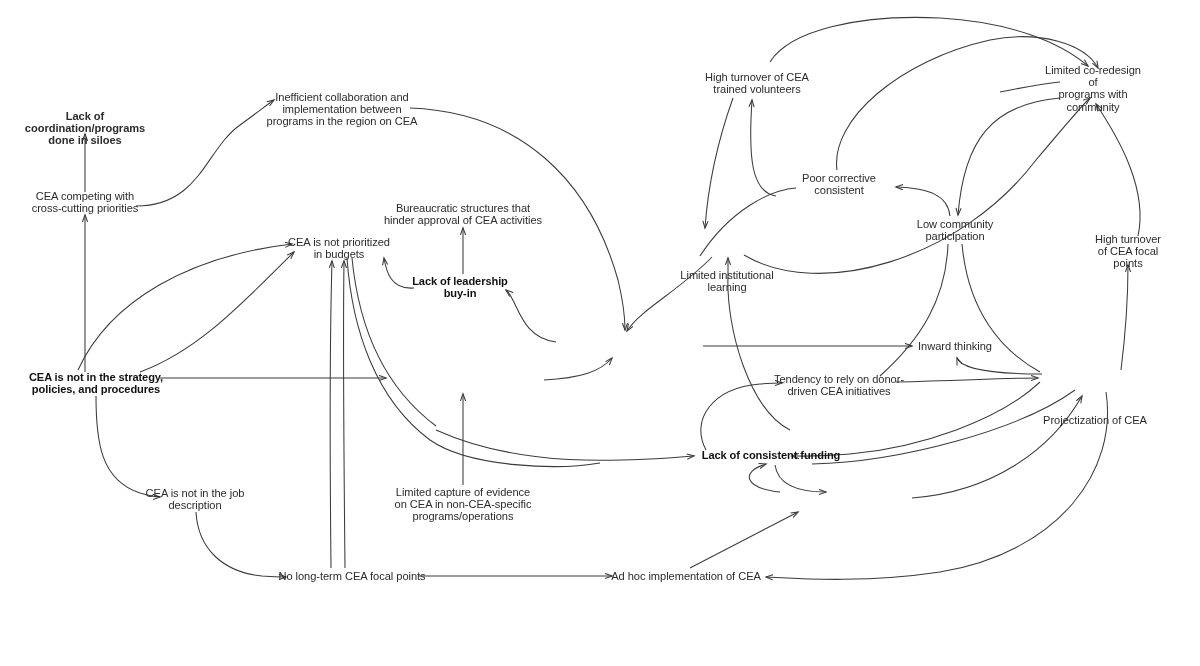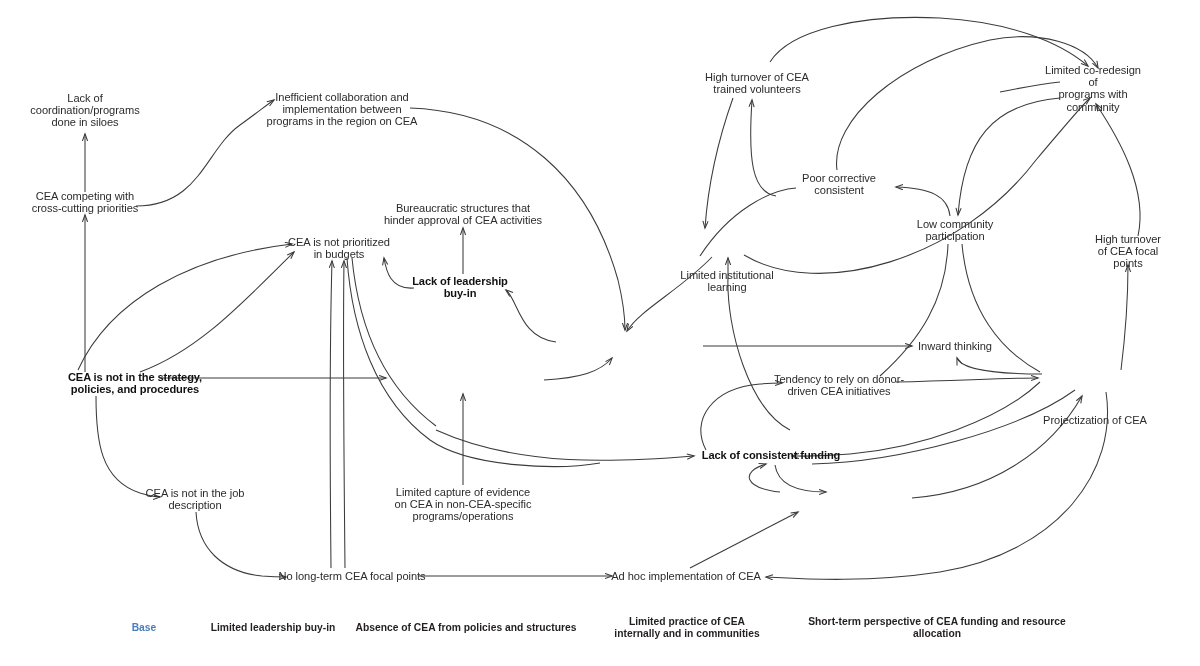--- a/index.html
+++ b/index.html
@@ -159,35 +159,35 @@
     <path d="M948,244 C946,300 920,340 880,376"></path>
     <path d="M962,244 C968,310 1000,350 1040,372"></path>
 
     <path d="M770,62 C790,30 860,14 940,18 C1010,22 1060,42 1088,66" marker-end="url(#arrow)"></path>
 
     <path d="M1000,92 C1020,88 1040,84 1060,82"></path>
 
     <path d="M700,256 C730,210 770,190 796,188"></path>
   </svg>
 
-  <div class="node" style="left:85px; top:110px;">Lack of
+  <div class="node" style="left:85px; top:128px;font-weight:bold;">Lack of
 coordination/programs
 done in siloes</div>
   <div class="node" style="left:85px; top:202px;">CEA competing with
 cross-cutting priorities</div>
   <div class="node" style="left:342px; top:109px;">Inefficient collaboration and
 implementation between
 programs in the region on CEA</div>
   <div class="node" style="left:339px; top:248px;">CEA is not prioritized
 in budgets</div>
   <div class="node" style="left:463px; top:214px;">Bureaucratic structures that
 hinder approval of CEA activities</div>
   <div class="node bold" style="left:460px; top:287px;">Lack of leadership
 buy-in</div>
-  <div class="node bold" style="left:96px; top:383px;margin-left:39px;">CEA is not in the strategy,
+  <div class="node bold" style="left:96px; top:383px;">CEA is not in the strategy,
 policies, and procedures</div>
   <div class="node" style="left:195px; top:499px;">CEA is not in the job
 description</div>
   <div class="node" style="left:463px; top:504px;">Limited capture of evidence
 on CEA in non-CEA-specific
 programs/operations</div>
   <div class="node" style="left:352px; top:576px;">No long-term CEA focal points</div>
   <div class="node" style="left:757px; top:83px;">High turnover of CEA
 trained volunteers</div>
   <div class="node" style="left:839px; top:184px;">Poor corrective
@@ -200,22 +200,14 @@
 programs with community</div>
   <div class="node" style="left:1128px; top:251px;">High turnover of CEA focal
 points</div>
   <div class="node" style="left:955px; top:346px;">Inward thinking</div>
   <div class="node" style="left:839px; top:385px;">Tendency to rely on donor-
 driven CEA initiatives</div>
   <div class="node" style="left:1095px; top:380px;margin-top:40px;">Projectization of CEA</div>
   <div class="node bold" style="left:771px; top:455px;">Lack of consistent funding</div>
   <div class="node" style="left:686px; top:576px;">Ad hoc implementation of CEA</div>
 
-  <div class="legend">
-    <div class="legend-item" style="left:144px; top:16px; color:#4a7ebb;">Base</div>
-    <div class="legend-item" style="left:273px; top:16px;">Limited leadership buy-in</div>
-    <div class="legend-item" style="left:466px; top:16px;">Absence of CEA from policies and structures</div>
-    <div class="legend-item" style="left:687px; top:16px;">Limited practice of CEA
-internally and in communities</div>
-    <div class="legend-item" style="left:937px; top:16px;">Short-term perspective of CEA funding and resource allocation</div>
-  </div>
 
 </div>
 
 </body></html>

